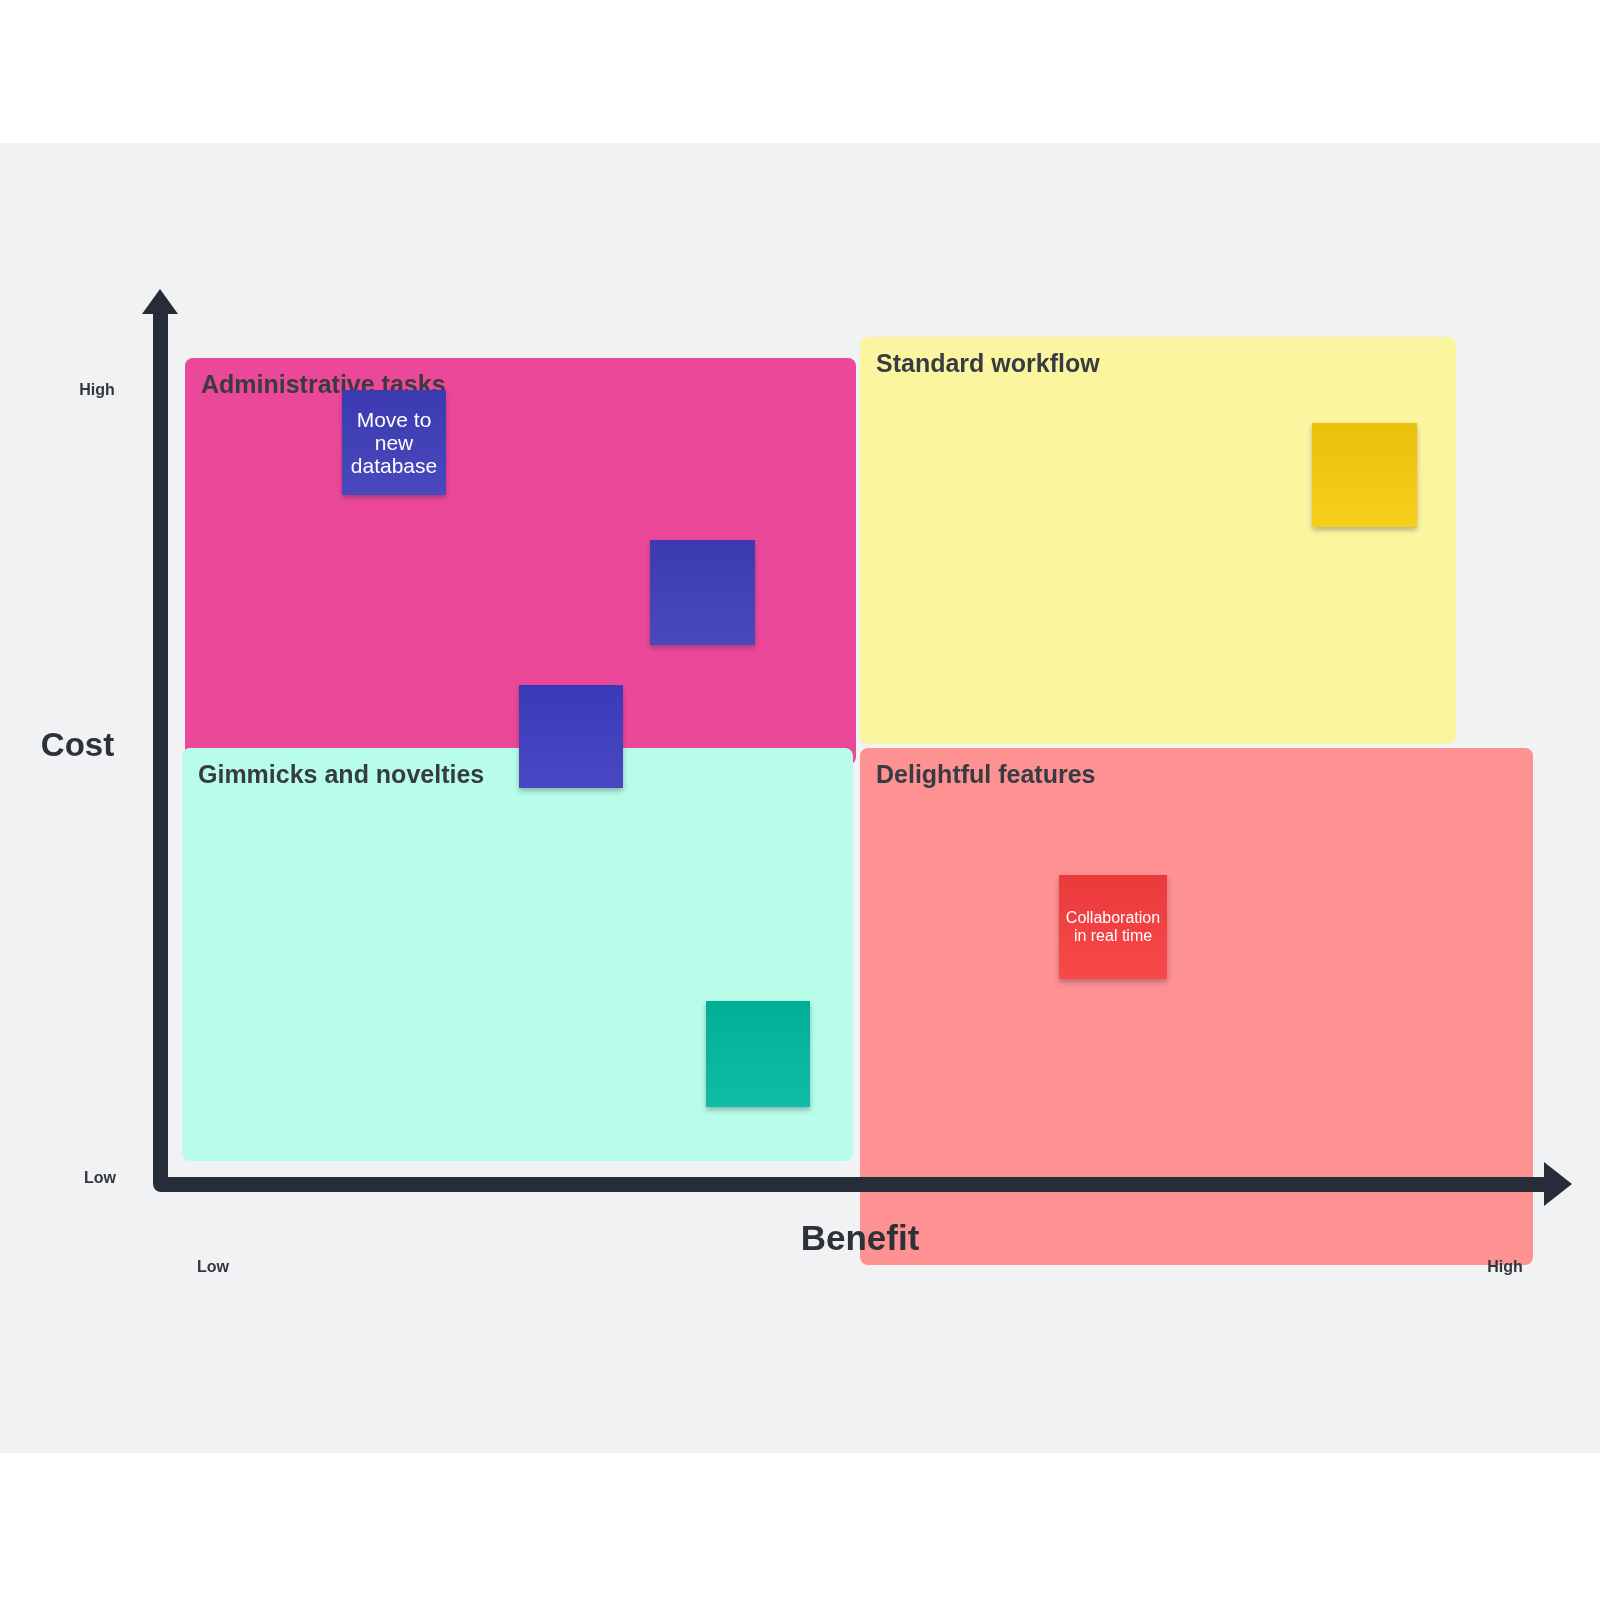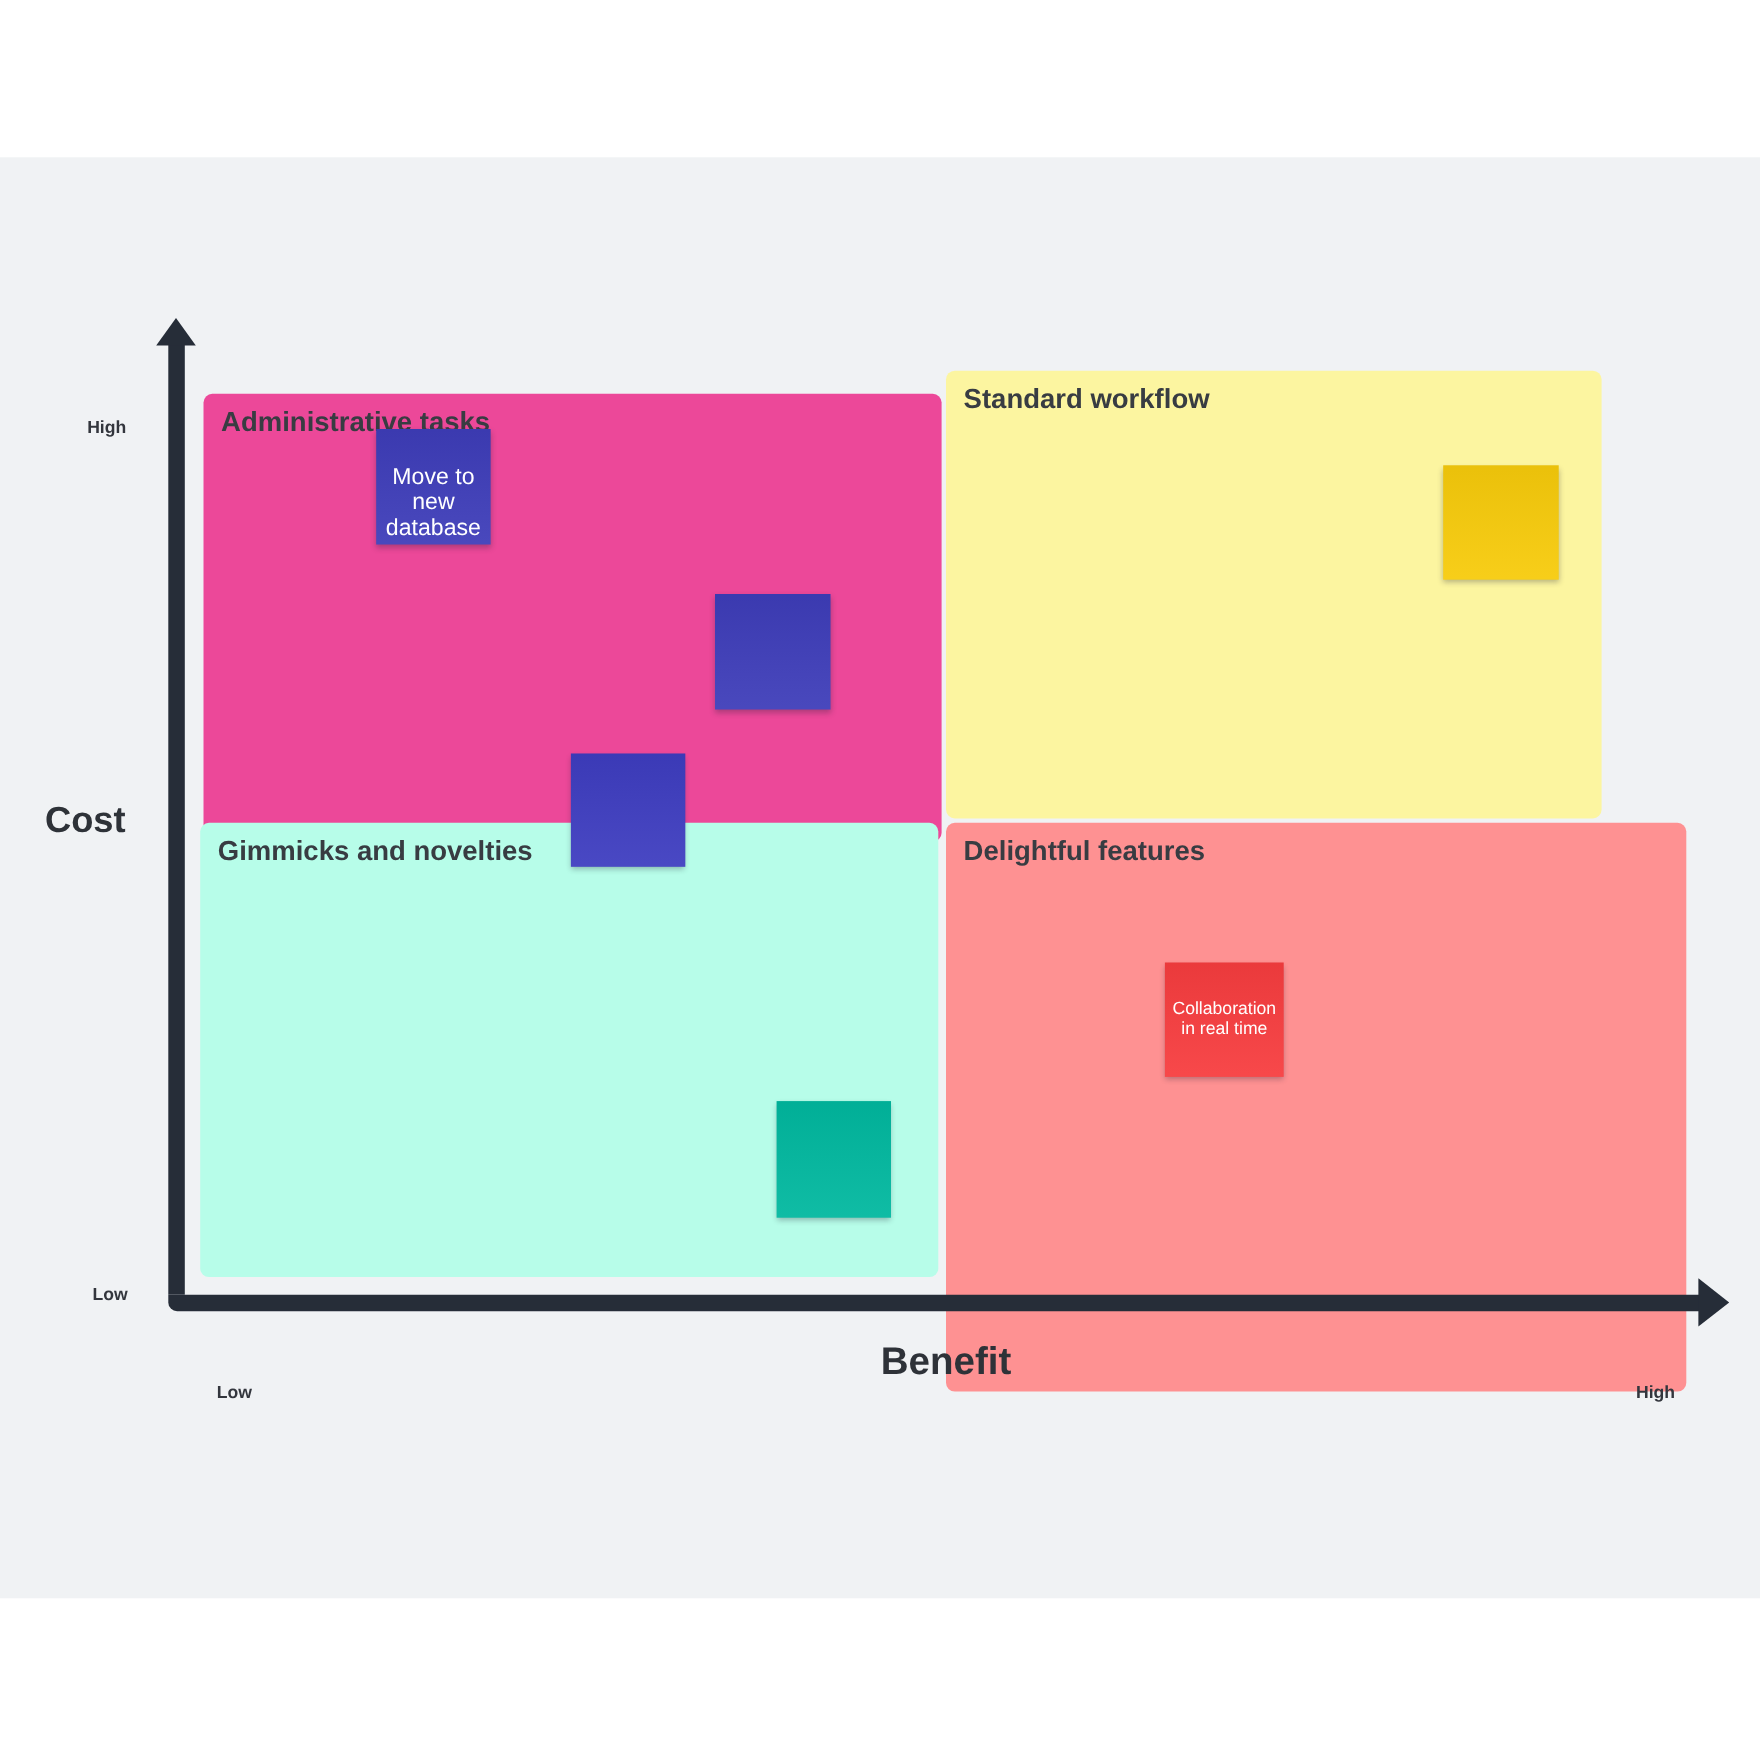--- a/index.html
+++ b/index.html
@@ -107,21 +107,21 @@
   <div class="arrow-right"></div>
 
   <div class="axis-tick" style="left:67px; top:203px; width:60px;">High</div>
   <div class="axis-tick" style="left:70px; top:991px; width:60px;">Low</div>
   <div class="axis-title" style="left:25px; top:585px; width:105px; font-size:33px;">Cost</div>
 
   <div class="axis-tick" style="left:183px; top:1080px; width:60px;">Low</div>
   <div class="axis-tick" style="left:1475px; top:1080px; width:60px;">High</div>
   <div class="axis-title" style="left:760px; top:1077px; width:200px; font-size:35px;">Benefit</div>
 
-  <div class="note note-lg" style="left: 342px; top: 247px; width: 104px; height: 105px; background-color: rgb(62, 61, 185); align-items: flex-end;">
+  <div class="note note-lg" style="left: 342px; top: 247px; width: 104px; height: 105px; background-color: rgb(62, 61, 185);">
     <span class="note-text">Move to new database</span>
   </div>
 
   <div class="note note-lg" style="left: 650px; top: 397px; width: 105px; height: 105px; background-color: rgb(62, 61, 185);">
     <span class="note-text"></span>
   </div>
 
   <div class="note note-lg" style="left: 519px; top: 542px; width: 104px; height: 103px; background-color: rgb(62, 61, 192);">
     <span class="note-text"></span>
   </div>

